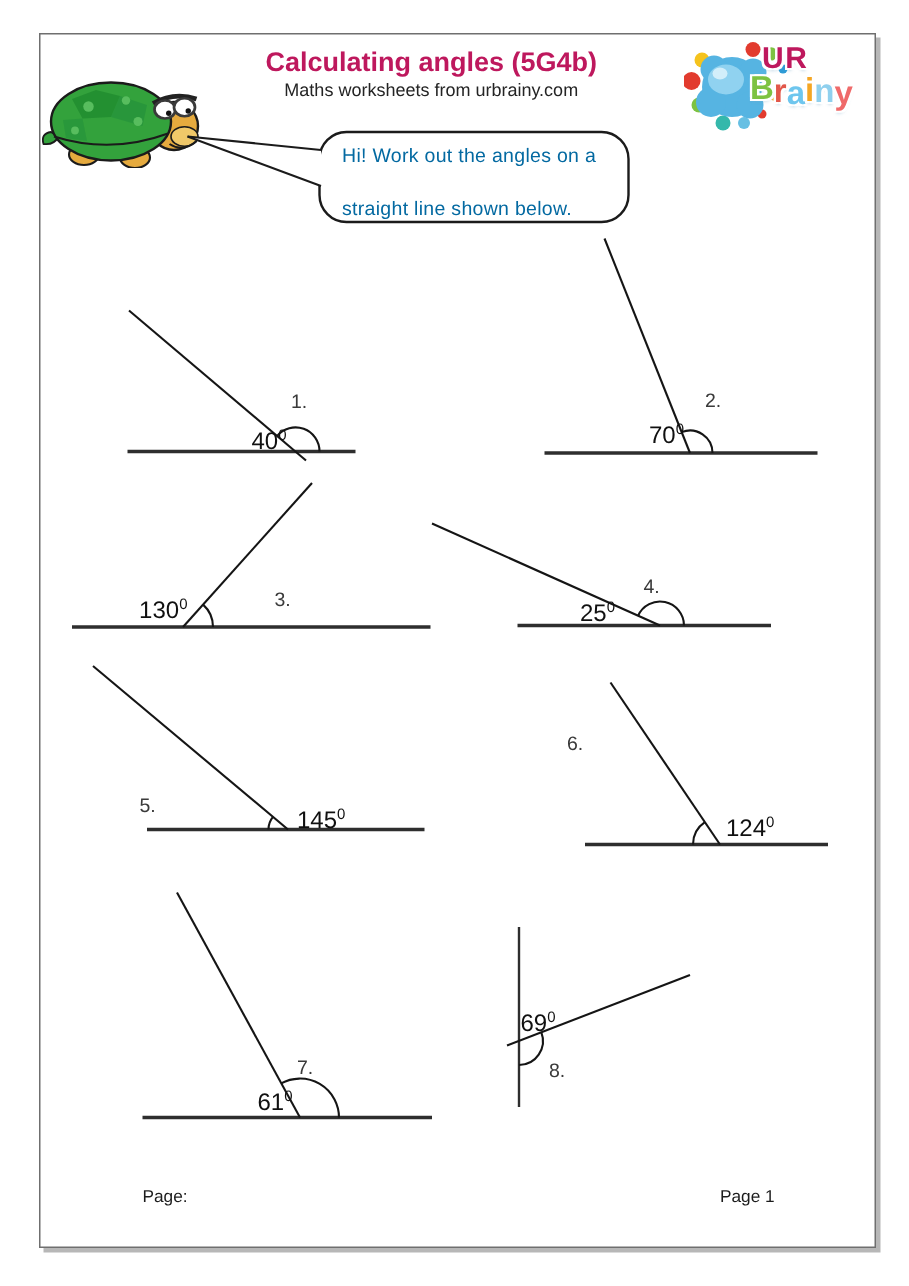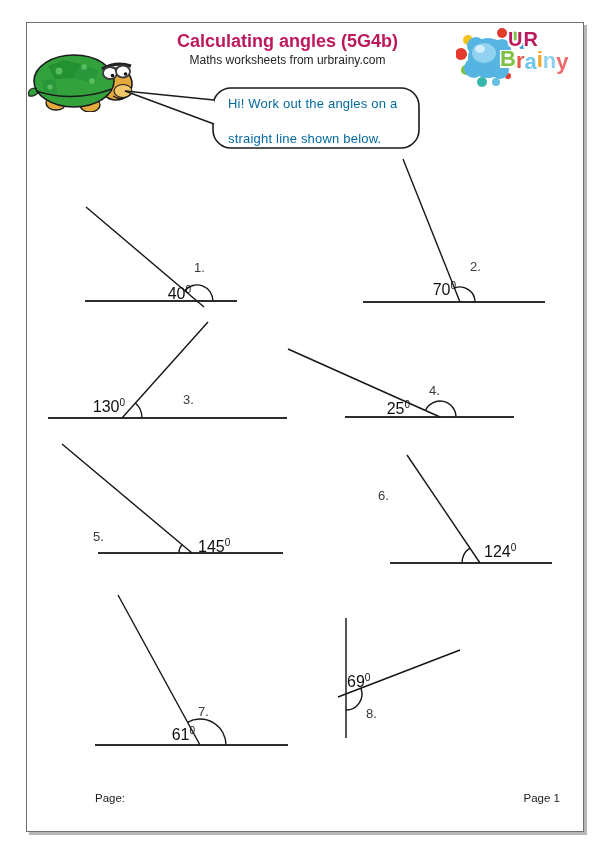--- a/index.html
+++ b/index.html
@@ -24,21 +24,21 @@
   .bt1{top:96px;} .bt2{top:107px;margin-top:24px;}
   #figures{position:absolute;left:0;top:0;}
   .baseline{stroke:#2e2e2e;stroke-width:2.2;}
   .vertline{stroke:#2e2e2e;stroke-width:1.6;}
   .ray{stroke:#151515;stroke-width:1.4;}
   .arc{fill:none;stroke:#151515;stroke-width:1.4;}
   .angleLabel{font-family:"Liberation Sans",sans-serif;font-size:16px;fill:#101010;}
   .angleLabel .sup{font-size:10px;}
   .numLabel{font-family:"Liberation Sans",sans-serif;font-size:13px;fill:#3a3a3a;}
   .footer-name{position:absolute;left:95px;top:792px;font-size:11.5px;color:#1c1c1c;}
-  .footer-page{position:absolute;left:480px;top:792px;width:80px;text-align:right;font-size:11.5px;color:#1c1c1c;}
+  .footer-page{position:absolute;left:480px;top:792px;width:80px;font-size:11.5px;color:#1c1c1c;}
 </style>
 </head>
 <body>
 
 <div class="border-box"></div>
 
 <div class="page-title">Calculating angles (5G4b)</div>
 <div class="page-subtitle">Maths worksheets from urbrainy.com</div>
 
 <div class="logo">

